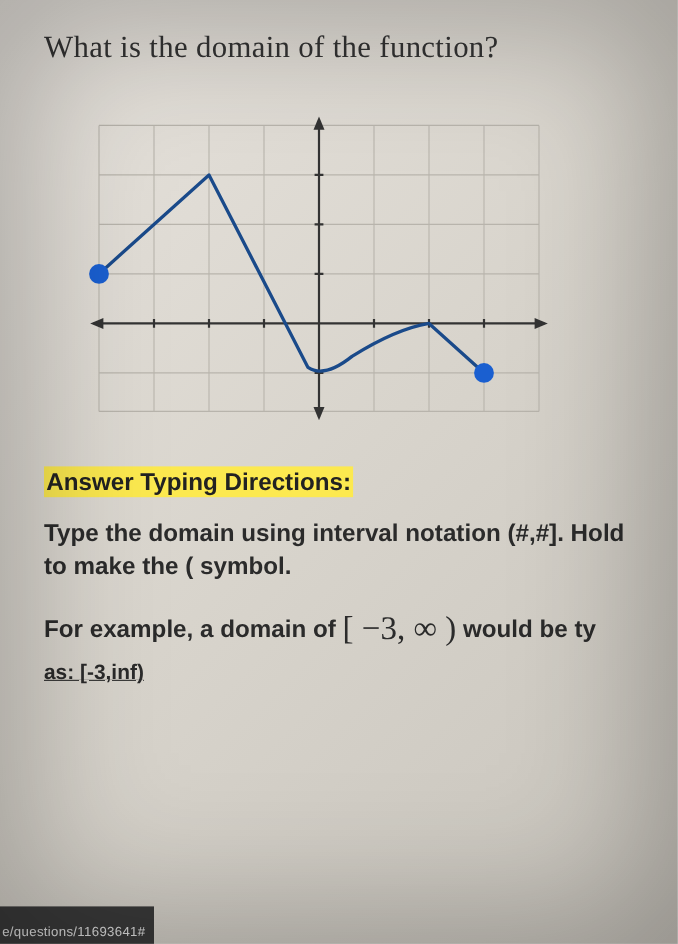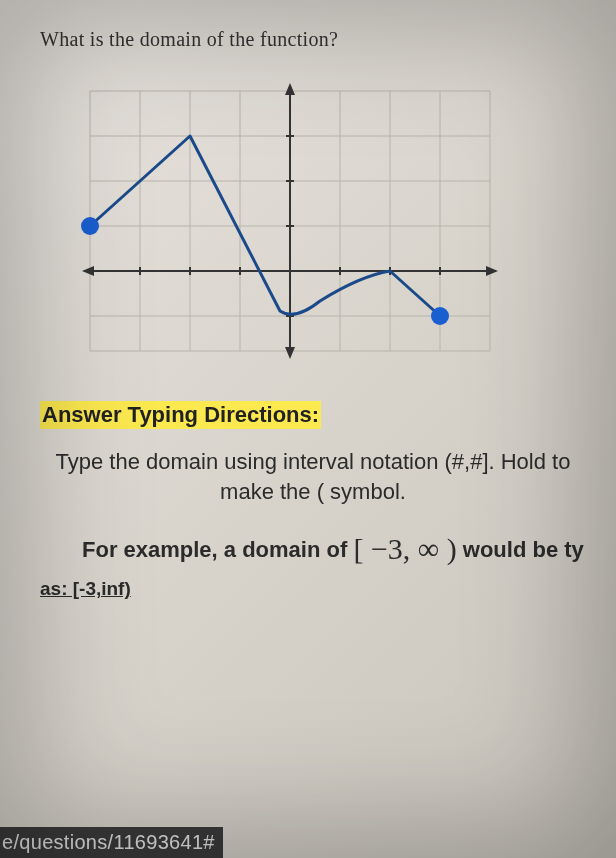--- a/index.html
+++ b/index.html
@@ -11,24 +11,24 @@
     color: #2a2a2a;
     overflow: hidden;
     position: relative;
   }
   .page {
     padding: 28px 30px 0 40px;
     position: relative;
     height: 100%;
   }
   .question {
-    font-size: 20px;
+    font-size: 28px;
     font-weight: 400;
     color: #333;
-    margin-bottom: 30px;
+    margin-bottom: 44px;
     letter-spacing: 0.3px;
   }
   .graph-container {
     width: 420px;
     height: 280px;
     margin: 0 auto 40px 40px;
     position: relative;
   }
   .graph-svg { width: 100%; height: 100%; }
   .directions-label {
@@ -38,33 +38,31 @@
     font-size: 22px;
     font-family: Arial, Helvetica, sans-serif;
     color: #222;
     padding: 1px 2px;
     margin-bottom: 18px;
     text-align: center;
   }
   .para {
     font-family: Arial, Helvetica, sans-serif;
     font-size: 22px;
-    font-weight: 400;
+    font-weight: 700;
     color: #2b2b2b;
     line-height: 1.35;
     margin-bottom: 22px;
-    text-align: center;
   }
   .example-line {
     font-family: Arial, Helvetica, sans-serif;
     font-size: 22px;
     font-weight: 600;
     color: #2b2b2b;
     line-height: 1.4;
-    margin-left: 42px;
   }
   .math {
     font-family: 'Times New Roman', serif;
     font-size: 30px;
     font-weight: 400;
     vertical-align: -2px;
   }
   .as-line {
     font-family: Arial, Helvetica, sans-serif;
     font-size: 19px;
@@ -73,22 +71,22 @@
     text-decoration: underline;
     margin-top: 8px;
   }
   .url-bar {
     position: absolute;
     bottom: 0;
     left: 0;
     background: #3a3a3a;
     color: #e0e0e0;
     font-family: Arial, sans-serif;
-    font-size: 20px;
-    padding: 4px 8px 4px 2px;
+    font-size: 12px;
+    padding: 16px 8px 4px 2px;
     letter-spacing: 0.3px;
   }
   .vignette {
     position: absolute;
     inset: 0;
     pointer-events: none;
     box-shadow: inset 0 0 120px 30px rgba(0,0,0,0.25);
   }
 </style>
 </head>

